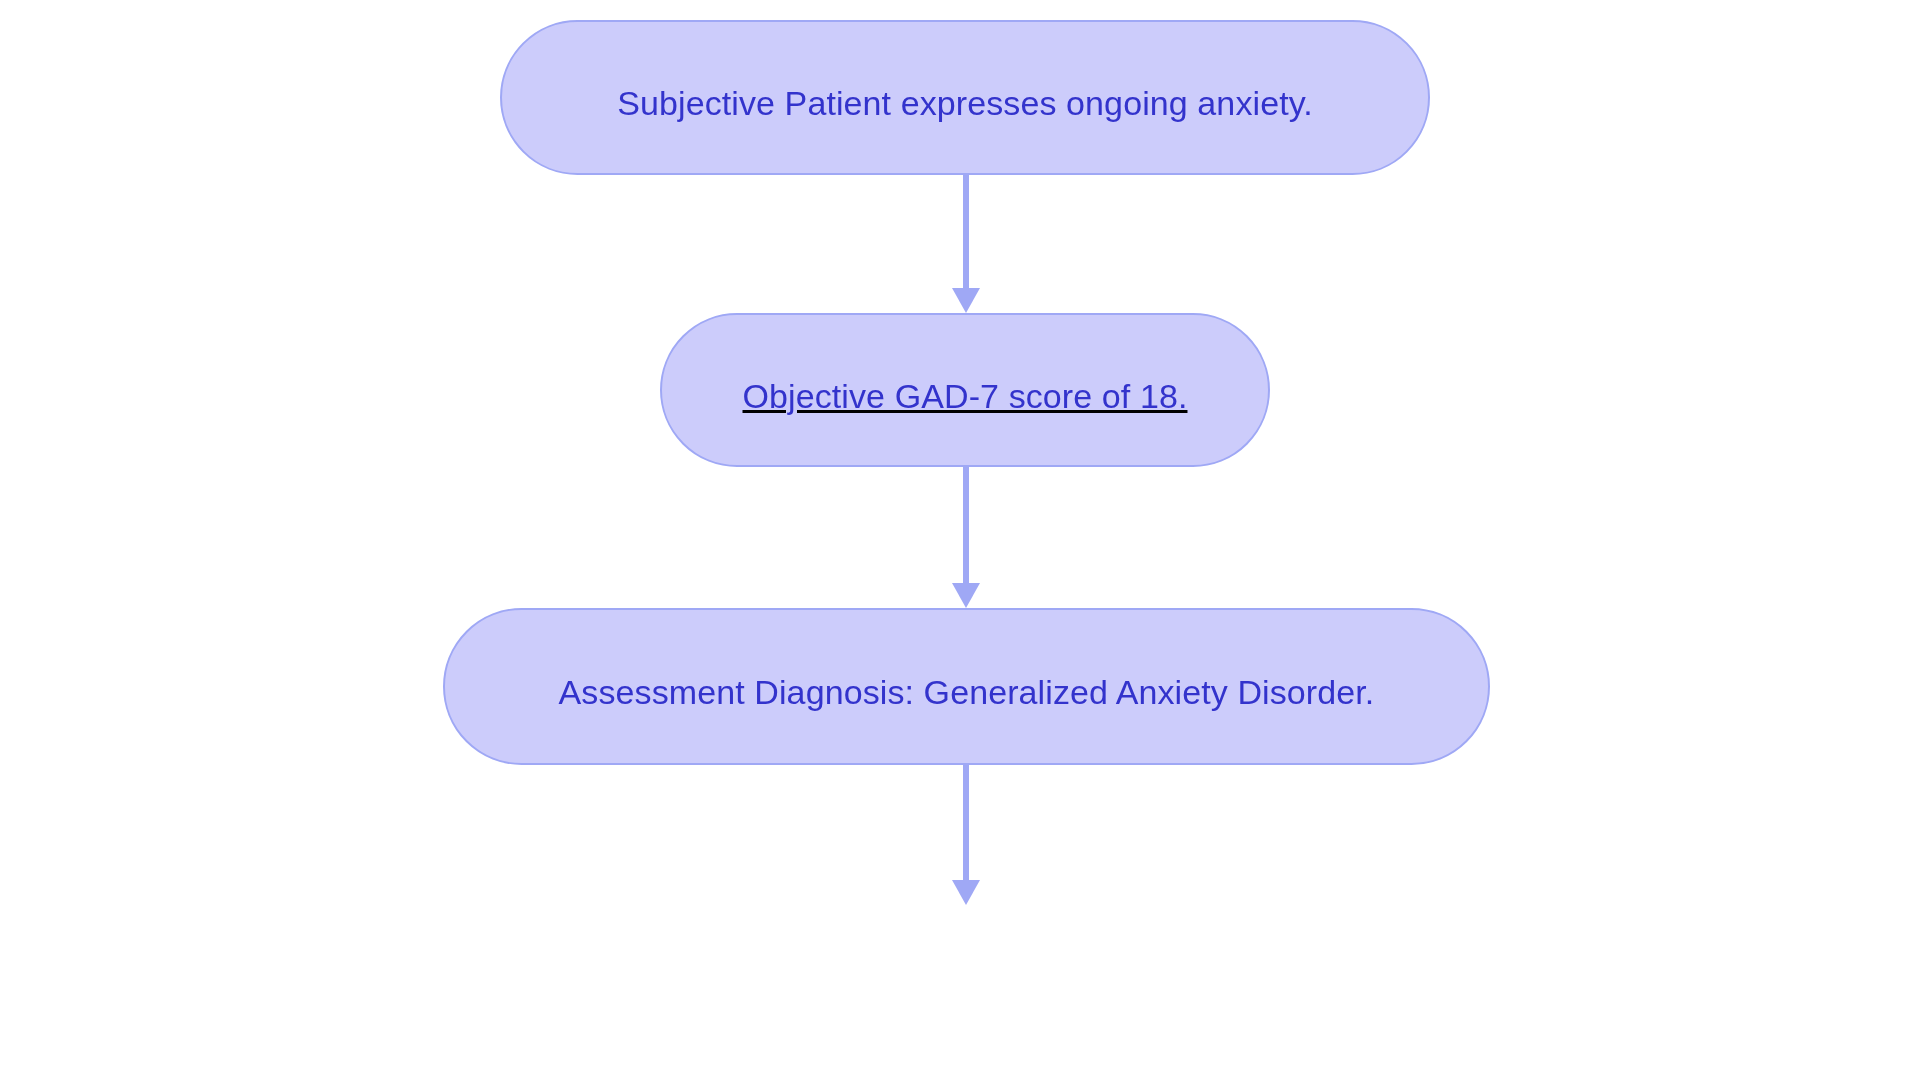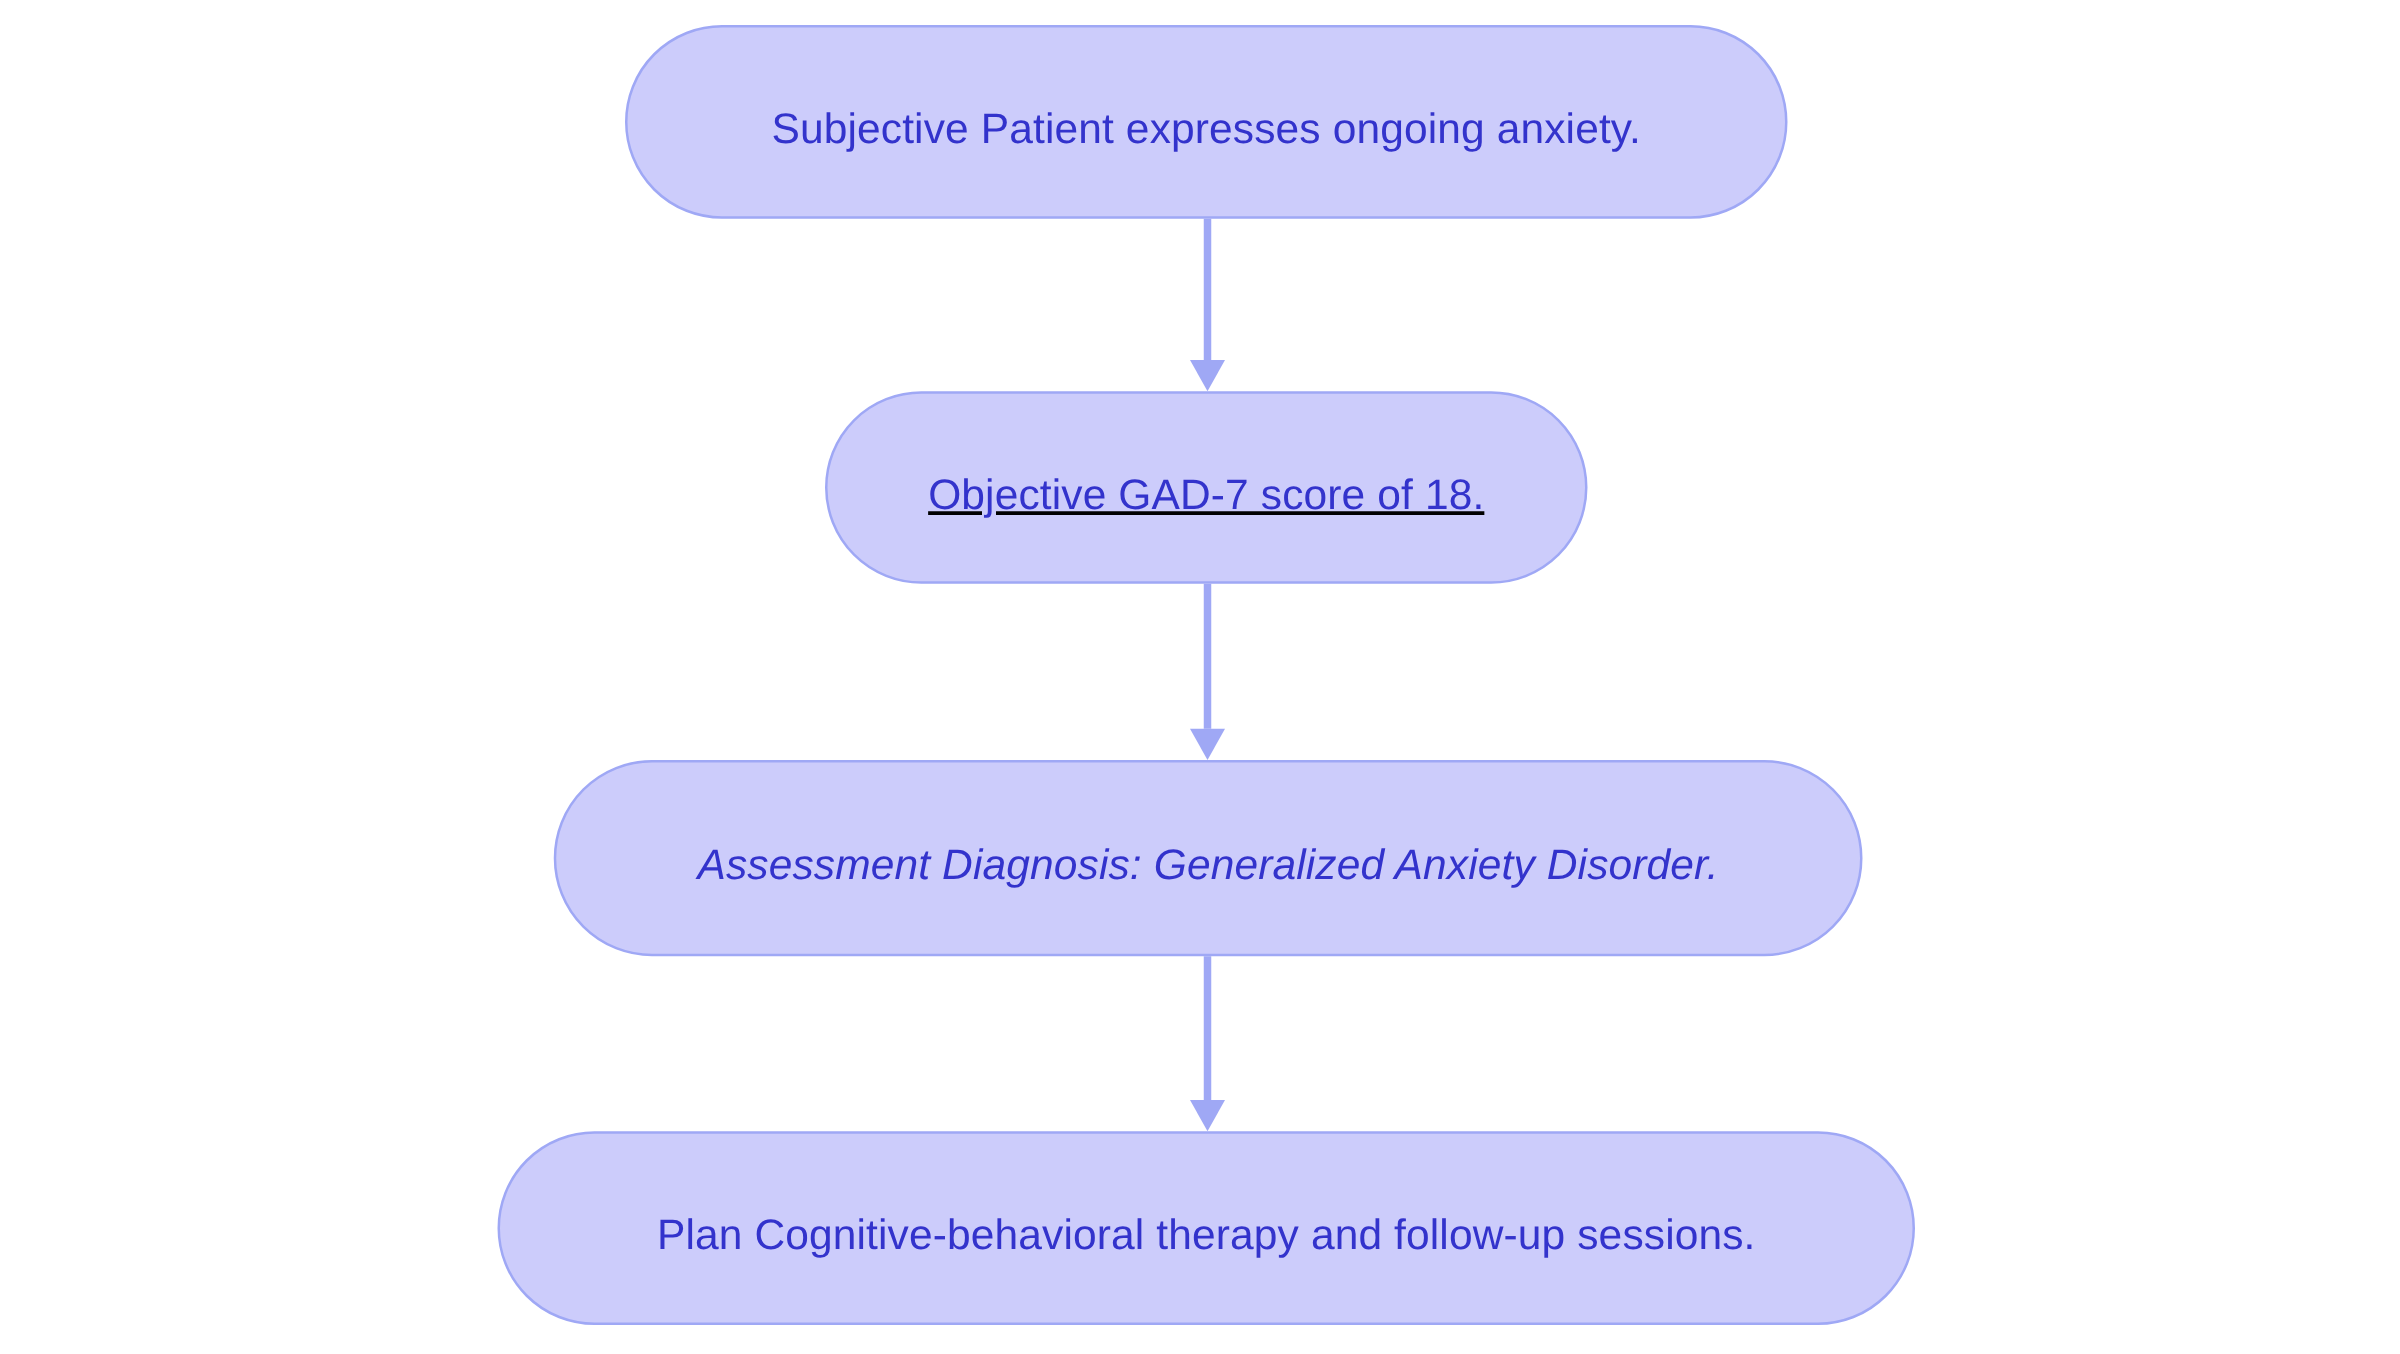--- a/index.html
+++ b/index.html
@@ -37,21 +37,21 @@
     line-height: 1.2;
     font-weight: 400;
     letter-spacing: 0.1px;
     white-space: nowrap;
     padding: 0 26px;
     margin-top: 12px;
   }
   
   #node-0 { left: 500px;  top: 20px;   width: 930px;  height: 155px; }
   #node-1 { left: 660px;  top: 313px;  width: 610px;  height: 154px; text-decoration: underline; }
-  #node-2 { left: 443px;  top: 608px;  width: 1047px; height: 157px; font-style: italic; }
+  #node-2 { left: 443px;  top: 608px;  width: 1047px; height: 157px; }
   #node-3 { left: 398px;  top: 905px;  width: 1134px; height: 155px; }
 
   .connector {
     position: absolute;
     left: 963px;
     width: 6px;
   }
   .connector-line {
     position: absolute;
     left: 0;
@@ -106,17 +106,14 @@
 
   <div class="node" id="node-2">
     <span class="node-label">Assessment Diagnosis: Generalized Anxiety Disorder.</span>
   </div>
 
   <div class="connector" id="connector-2">
     <div class="connector-line"></div>
     <div class="connector-head"></div>
   </div>
 
-  <div class="node" id="node-3">
-    <span class="node-label">Plan Cognitive-behavioral therapy and follow-up sessions.</span>
-  </div>
 
 </div>
 
 </body></html>

